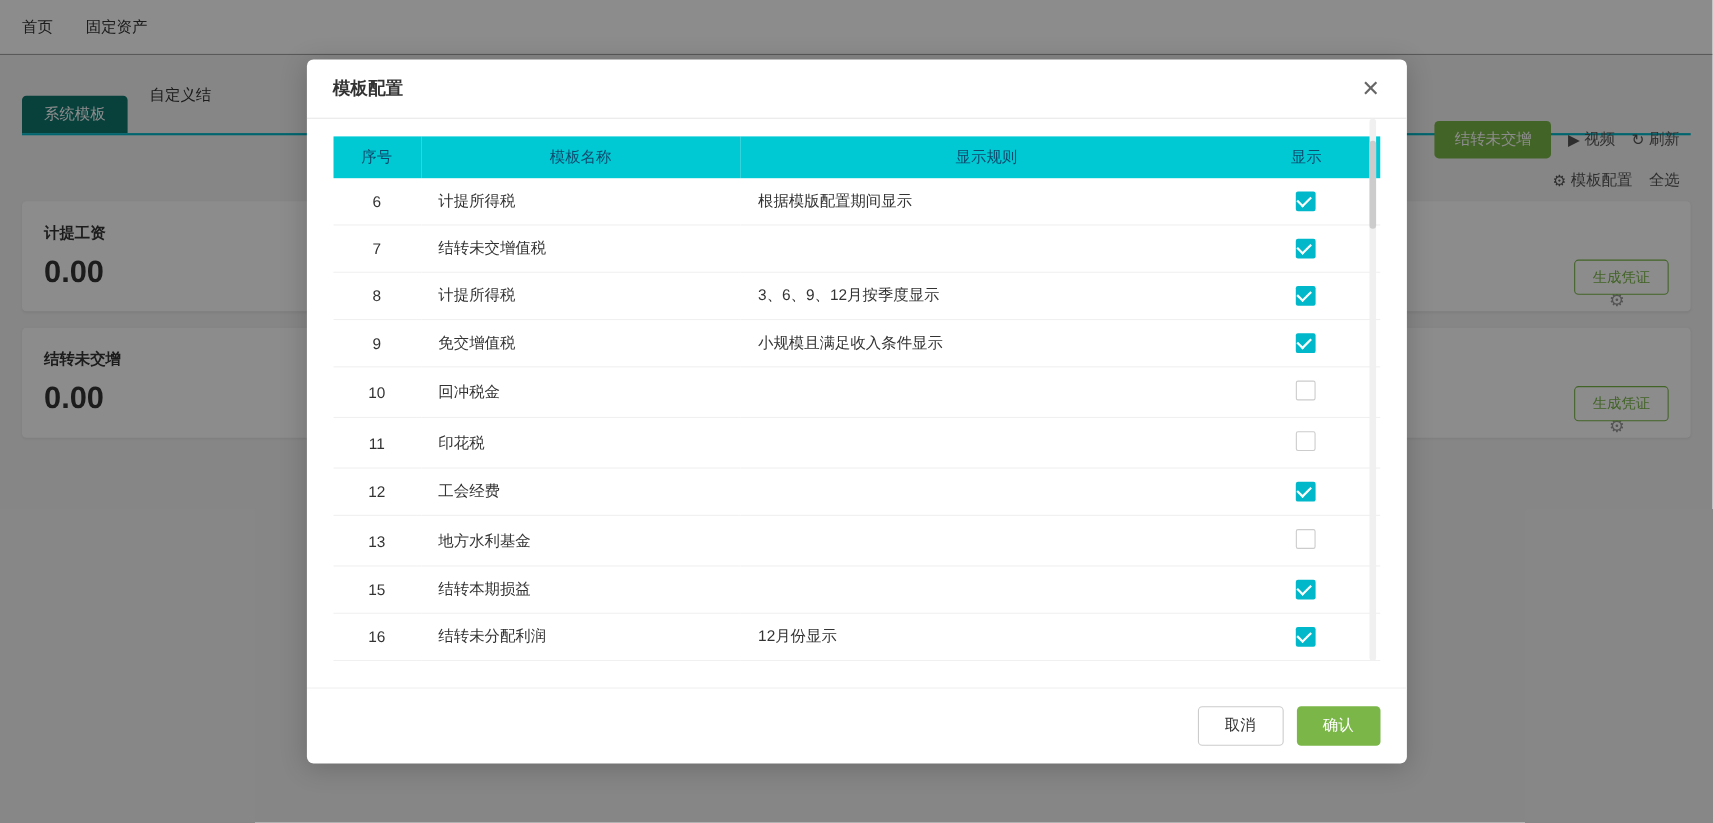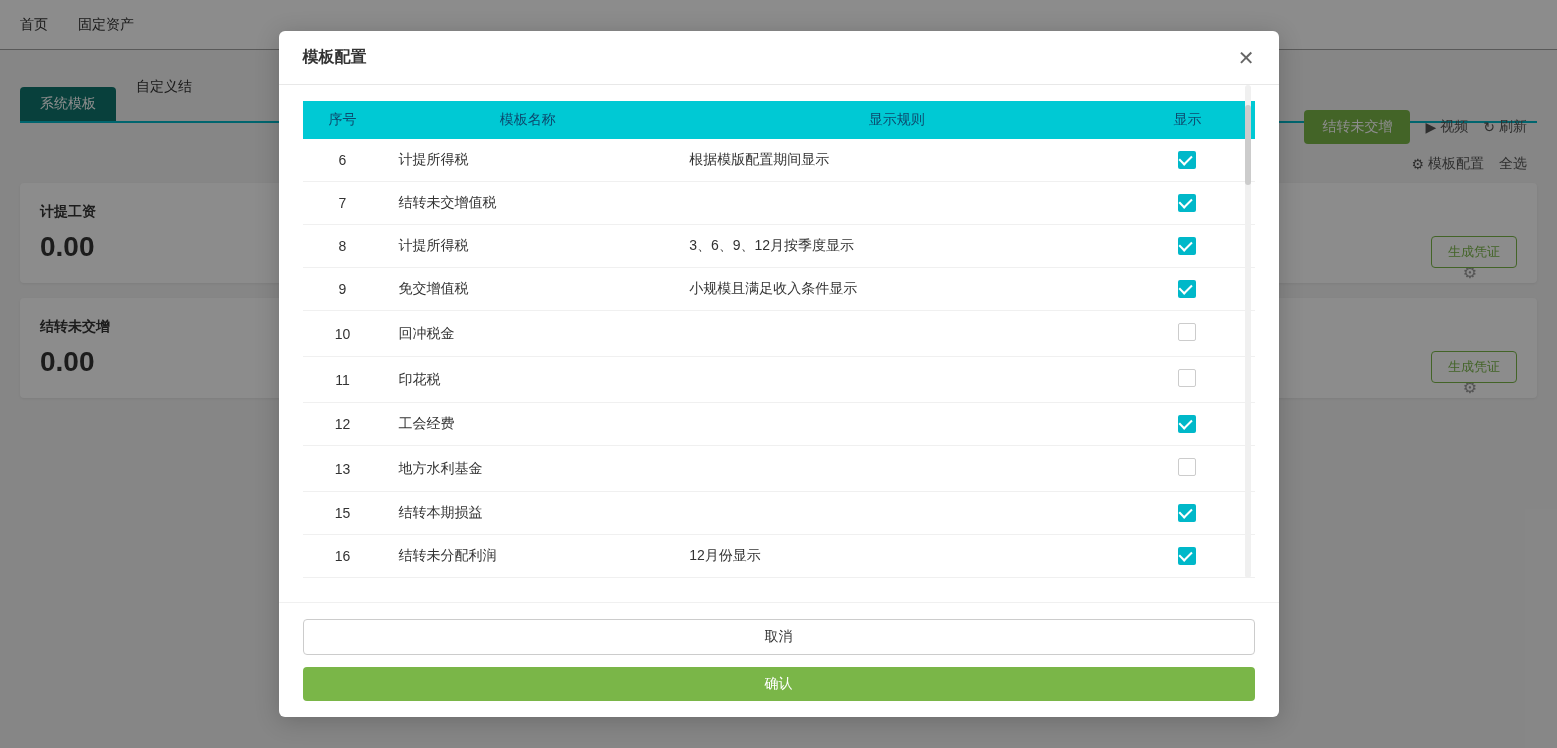--- a/index.html
+++ b/index.html
@@ -270,21 +270,20 @@
       display: inline-block;
       cursor: pointer;
     }
 
     .modal-footer {
       padding: 16px 24px;
       display: flex;
       justify-content: flex-end;
       gap: 12px;
       border-top: 1px solid #f0f0f0;
-      flex-direction: column;
     }
 
     .btn-cancel {
       background: #fff;
       border: 1px solid #ccc;
       color: #333;
       padding: 8px 24px;
       border-radius: 4px;
       cursor: pointer;
       font-size: 14px;

